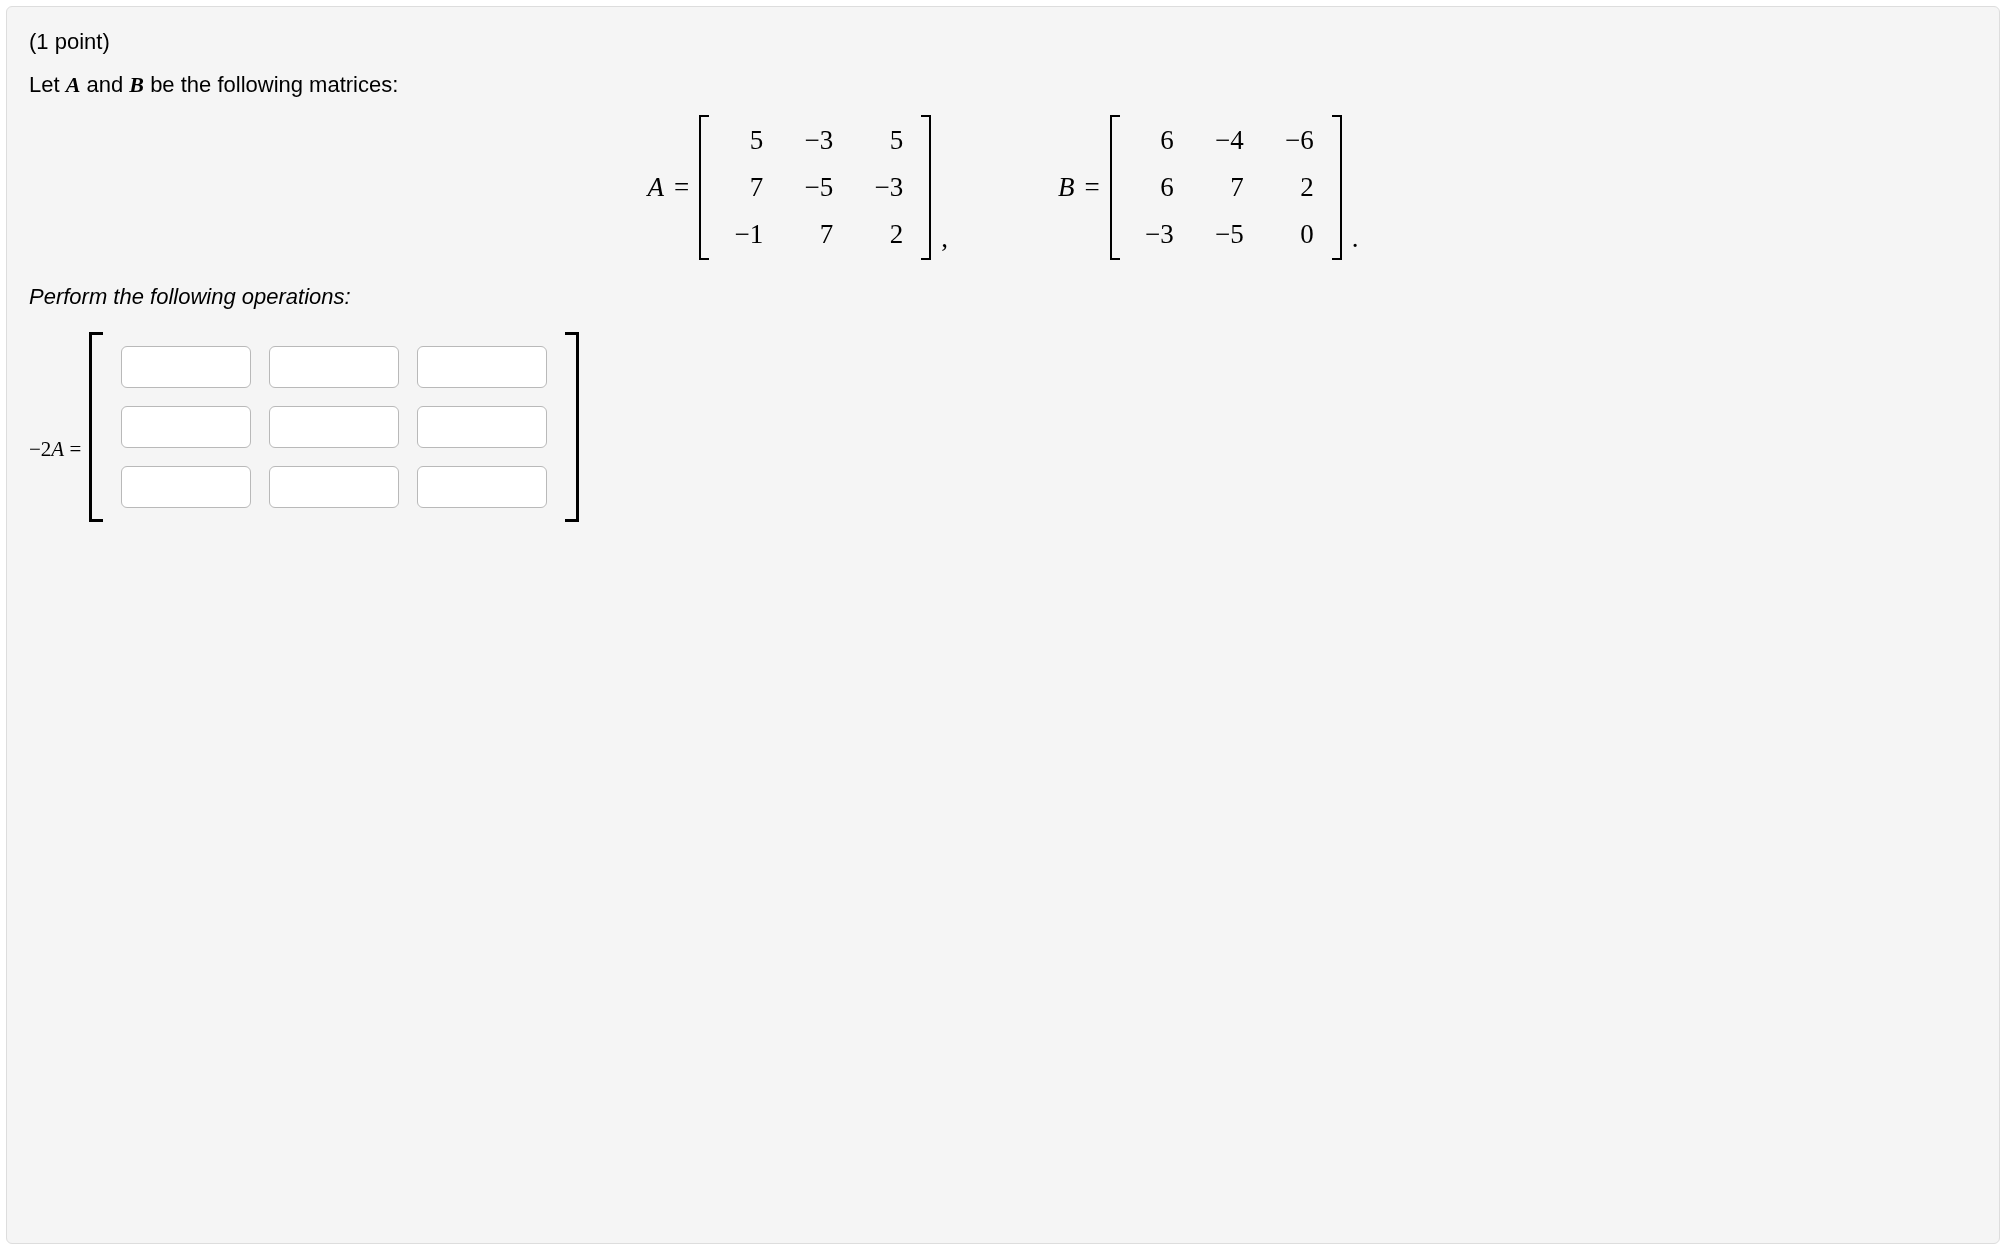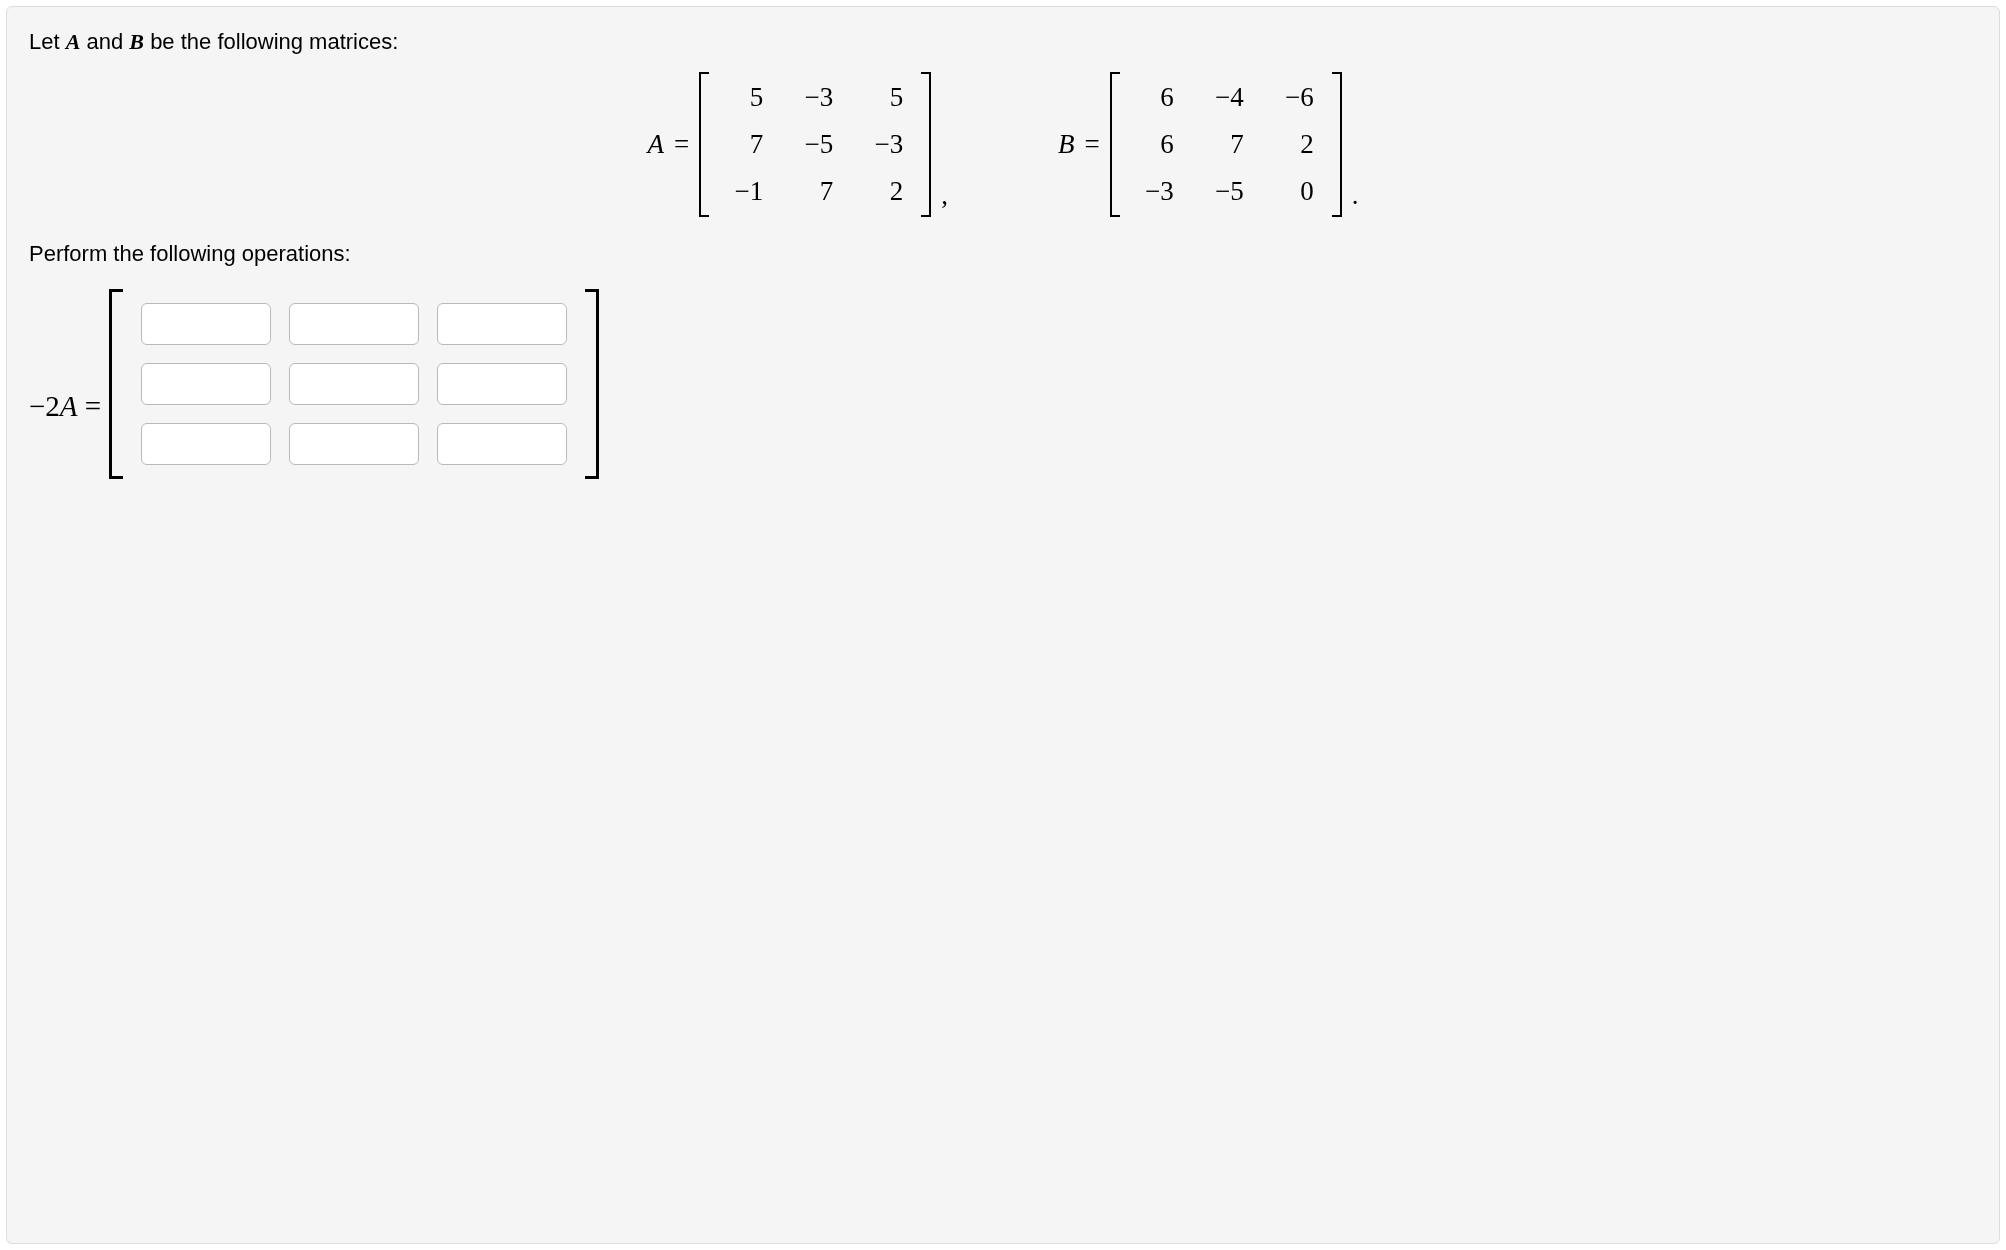--- a/index.html
+++ b/index.html
@@ -45,30 +45,30 @@
     display: grid;
     grid-template-columns: repeat(3, auto);
     column-gap: 34px;
     row-gap: 16px;
     padding: 10px 18px;
     font-family: 'Times New Roman', Times, serif;
     font-size: 27px;
   }
   .matgrid span { text-align: right; min-width: 36px; display: inline-block; }
 
-  .prompt2 { margin: 18px 0 14px 0; }
+  .prompt2 { margin: 18px 0 14px 0; font-style: italic; }
 
   .answer-row {
     display: flex;
     align-items: center;
     margin: 22px 0 28px 0;
   }
   .answer-label {
     font-family: 'Times New Roman', Times, serif;
-    font-size: 29px;
+    font-size: 21px;
     margin-right: 8px;
     white-space: nowrap;
     margin-top: 45px;
   }
   .big-bracket {
     width: 14px;
     border-top: 3px solid #000;
     border-bottom: 3px solid #000;
     align-self: stretch;
   }
@@ -89,20 +89,21 @@
     background: #fff;
     font-size: 20px;
     padding: 0 10px;
   }
 </style>
 </head>
 <body>
 
 <div class="panel">
 
+  <div class="intro">(1 point)</div>
 
   <div class="intro">
     <span>Let </span><span class="mathvar">A</span><span> and </span><span class="mathvar">B</span><span> be the following matrices:</span>
   </div>
 
   <div class="defs">
     <div class="defblock">
       <span class="mathit" style="font-size:27px;"><span>A</span></span>
       <span class="mathrm"> = </span>
       <span class="bracket-wrap">

